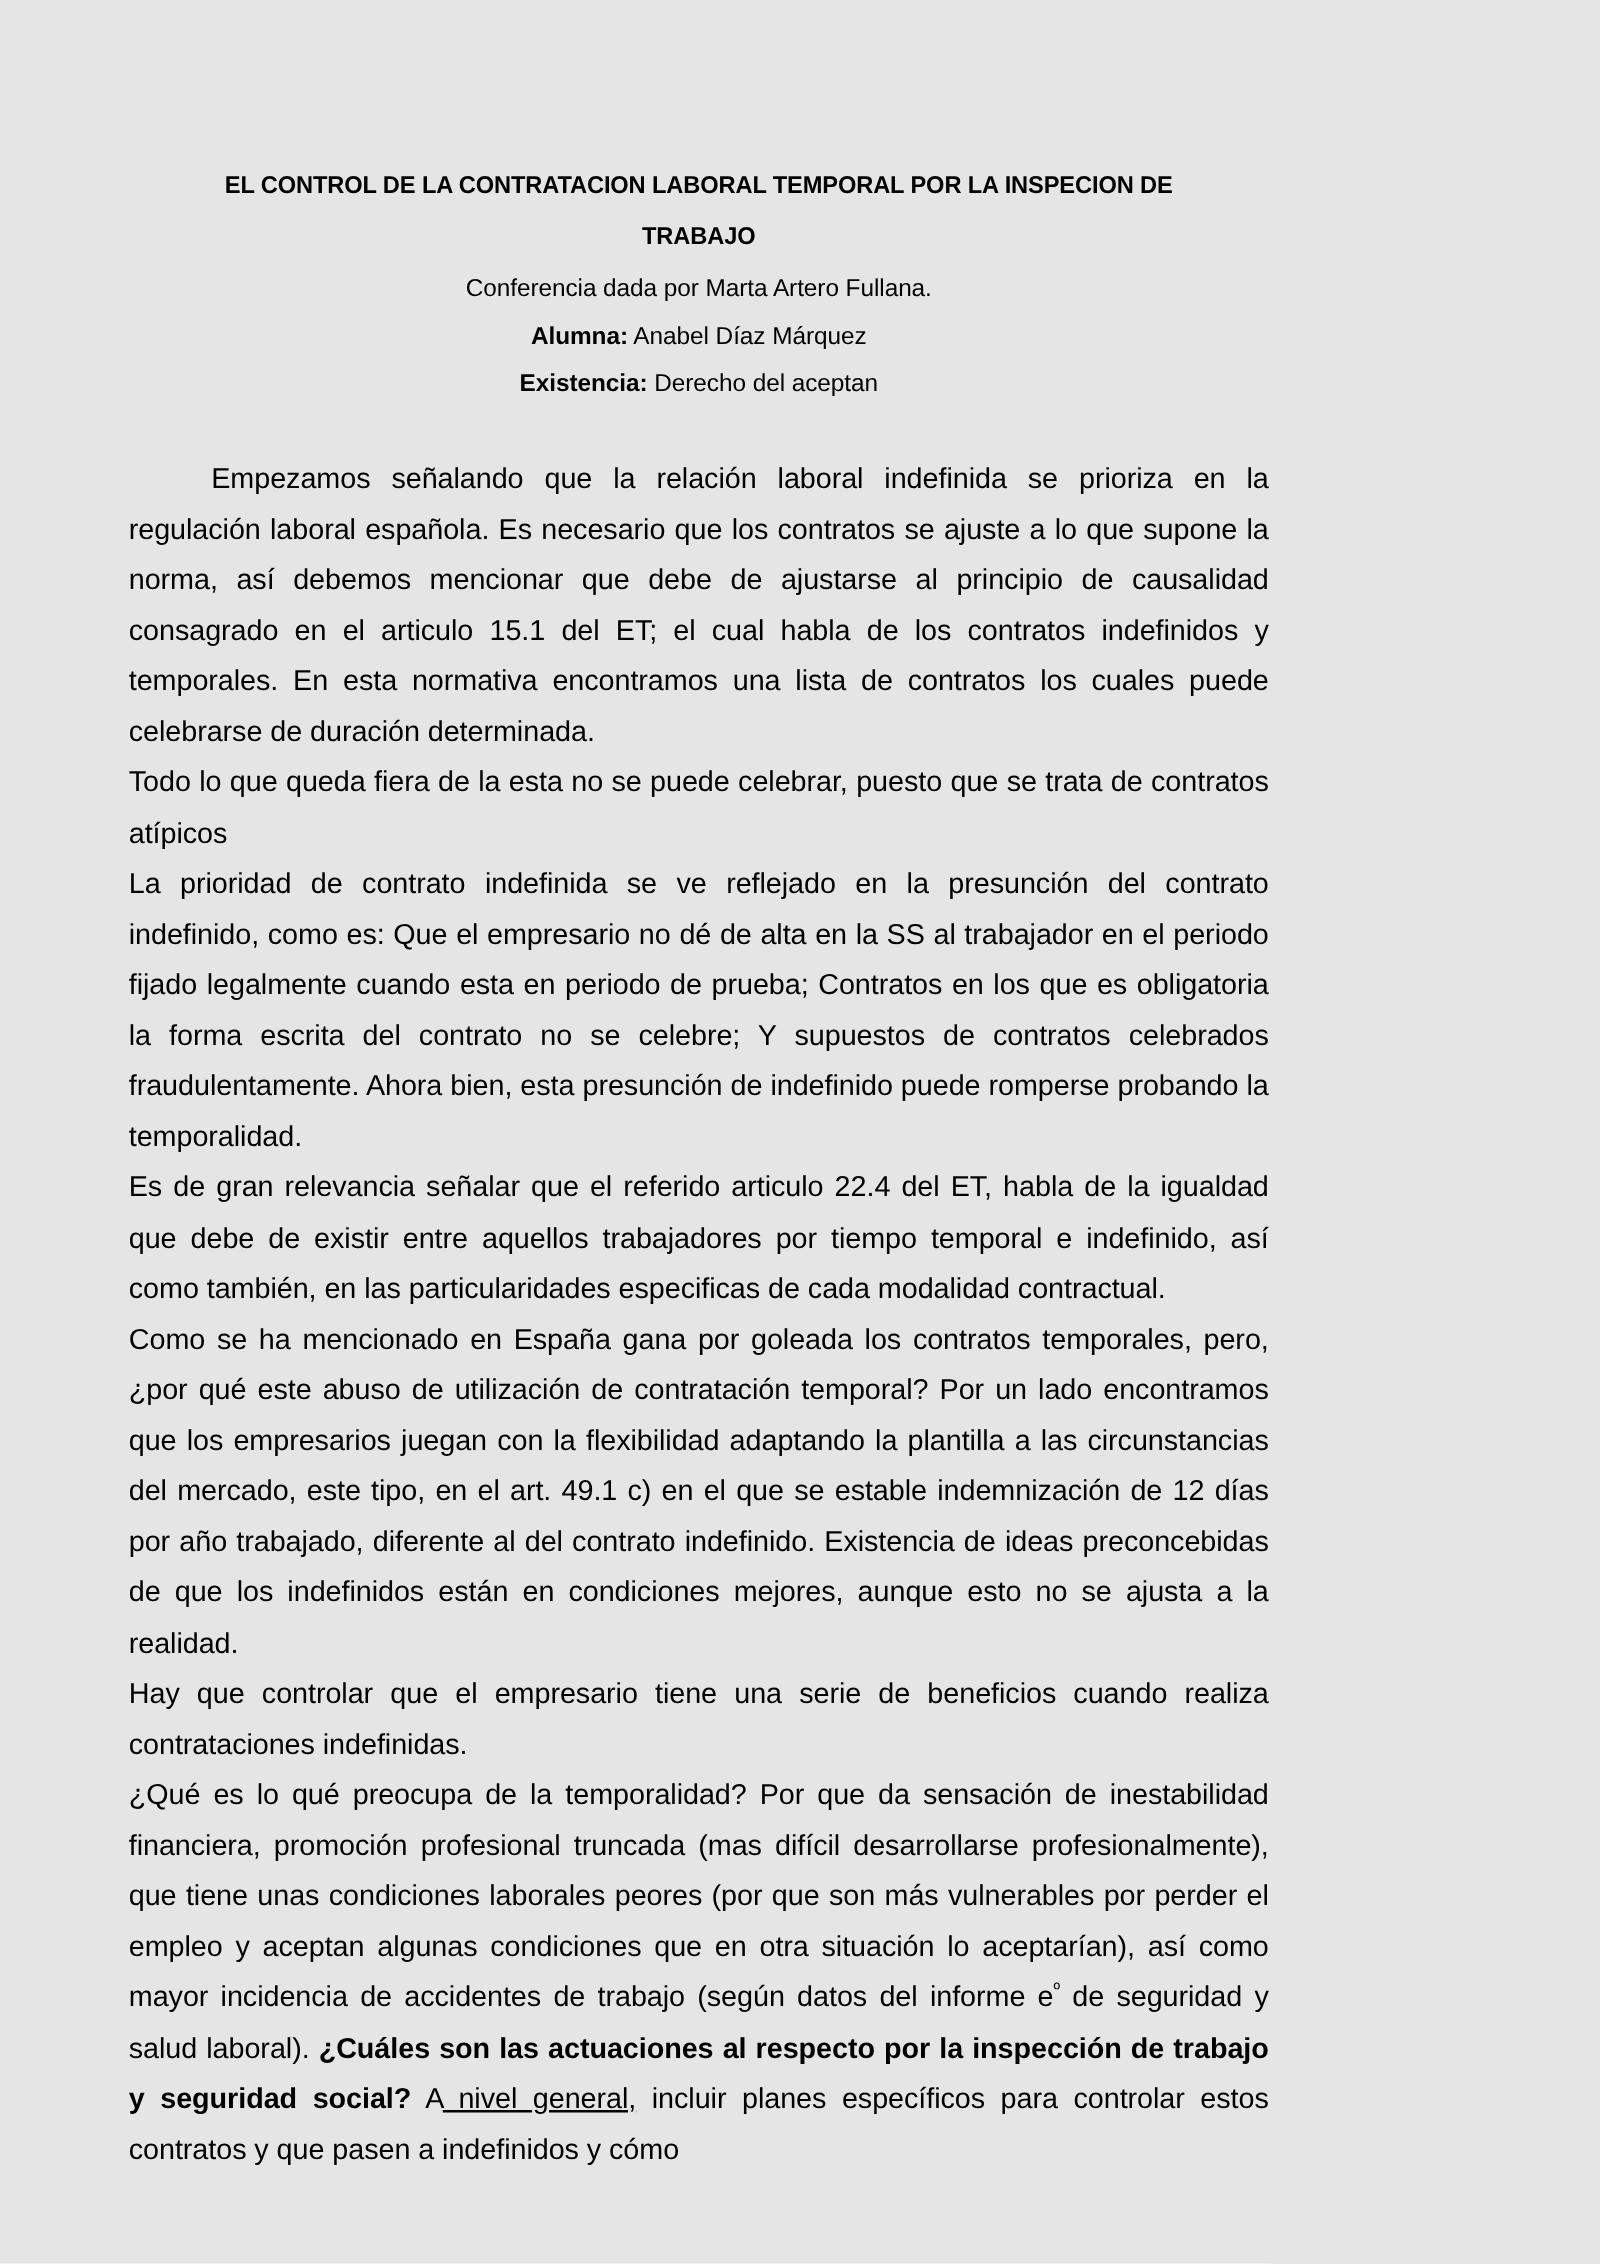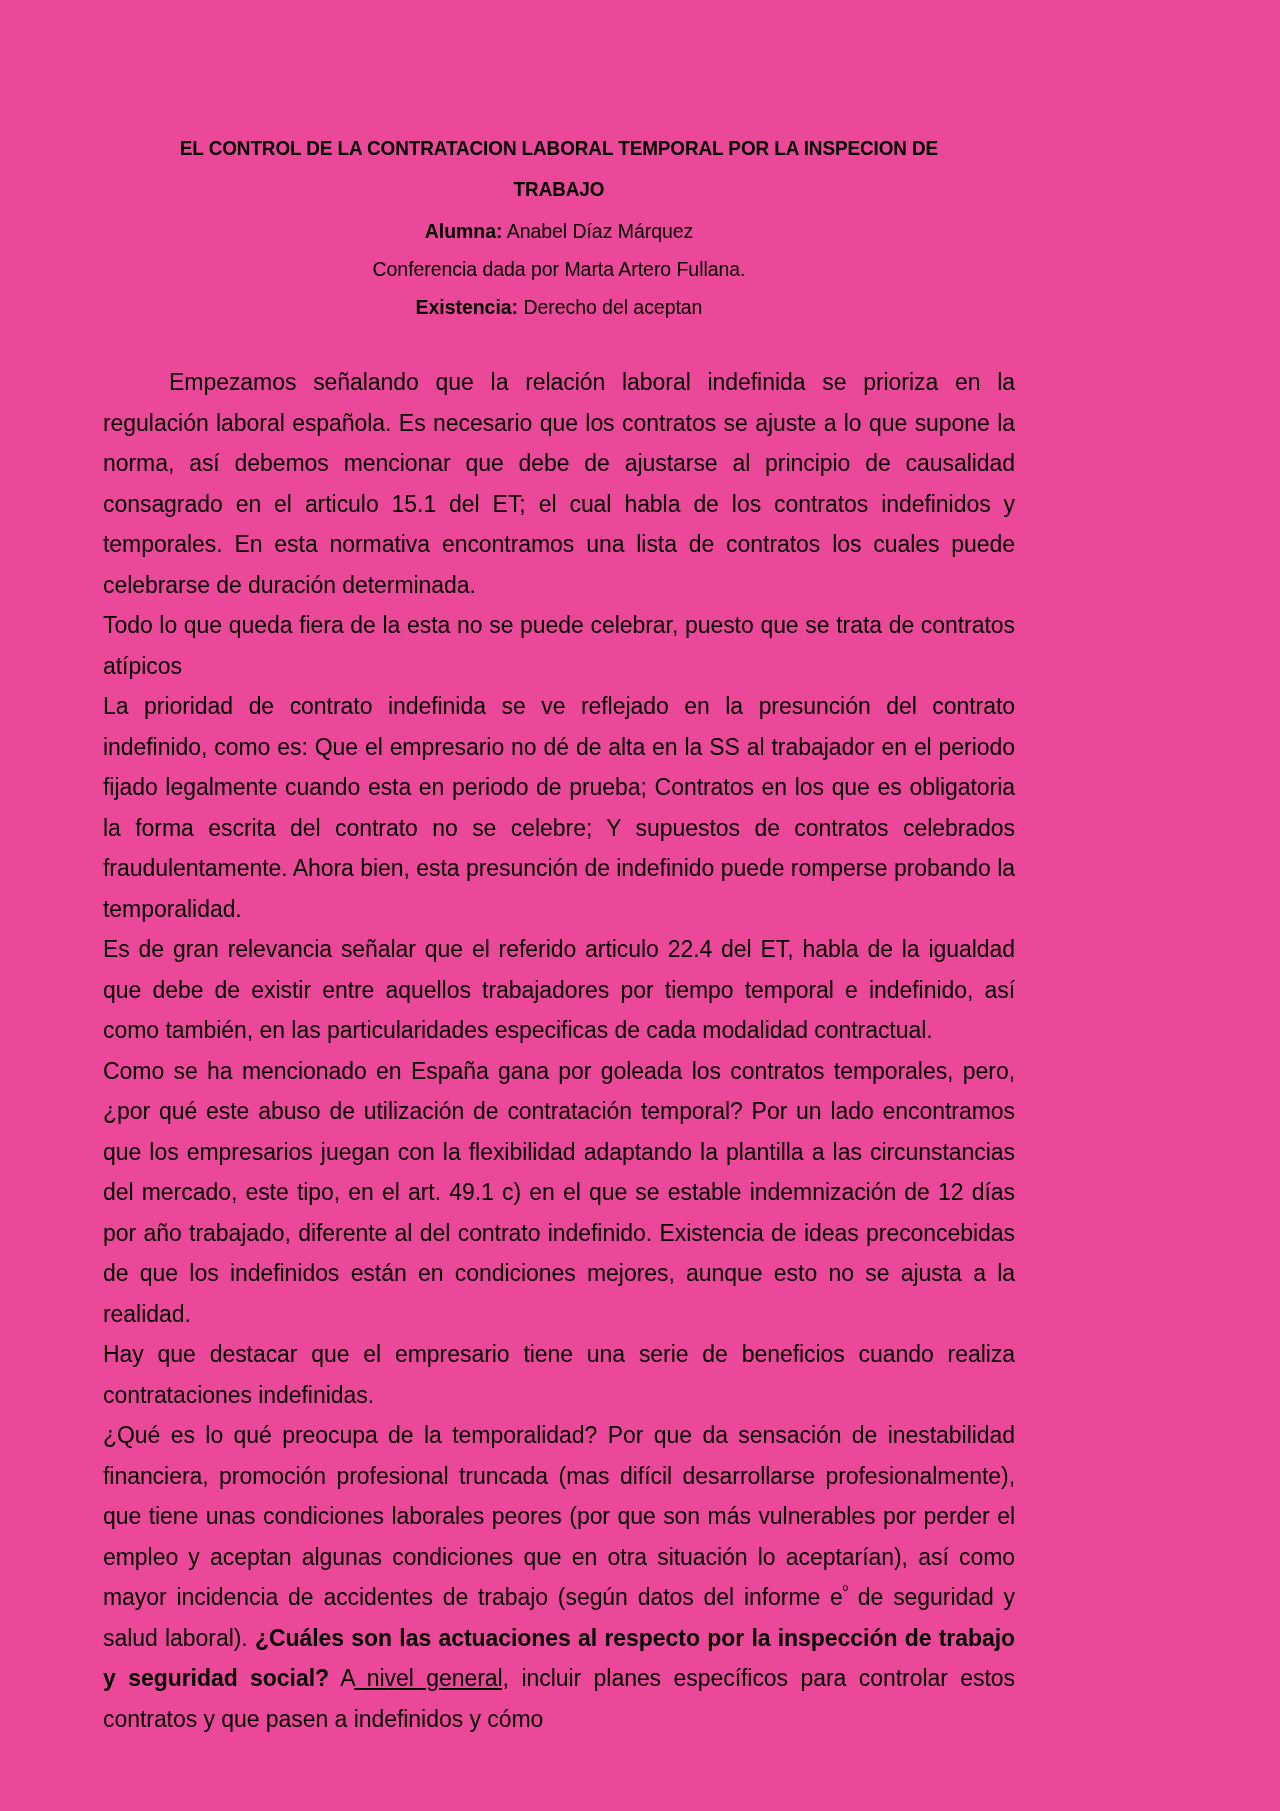--- a/index.html
+++ b/index.html
@@ -11,21 +11,21 @@
   body {
     width: 1280px;
     height: 1811px;
     font-family: "Liberation Sans", "DejaVu Sans", sans-serif;
     color: #000000;
     overflow: hidden;
   }
   .page {
     width: 1280px;
     height: 1811px;
-    background: #ec4899;
+    background: #e5e5e5;
     padding: 0;
     position: relative;
   }
   .content {
     position: absolute;
     left: 103px;
     top: 128px;
     width: 912px;
   }
   .doc-title {
@@ -68,32 +68,32 @@
   }
 </style>
 </head>
 <body>
 
 <div class="page">
   <div class="content">
 
     <h1 class="doc-title">EL CONTROL DE LA CONTRATACION LABORAL TEMPORAL POR LA INSPECION DE TRABAJO</h1>
 
+    <p class="meta-line">Conferencia dada por Marta Artero Fullana.</p>
+
     <p class="meta-line"><span class="lbl">Alumna:</span> <span>Anabel Díaz Márquez</span></p>
-
-    <p class="meta-line">Conferencia dada por Marta Artero Fullana.</p>
 
 
     <p class="meta-line"><span class="lbl">Existencia:</span> <span>Derecho del aceptan</span></p>
 
     <div class="spacer"></div>
 
     <p class="body indented">Empezamos señalando que la relación laboral indefinida se prioriza en la regulación laboral española. Es necesario que los contratos se ajuste a lo que supone la norma, así debemos mencionar que debe de ajustarse al principio de causalidad consagrado en el articulo 15.1 del ET; el cual habla de los contratos indefinidos y temporales. En esta normativa encontramos una lista de contratos los cuales puede celebrarse de duración determinada.</p>
     <p class="body">Todo lo que queda fiera de la esta no se puede celebrar, puesto que se trata de contratos atípicos</p>
     <p class="body">La prioridad de contrato indefinida se ve reflejado en la presunción del contrato indefinido, como es: Que el empresario no dé de alta en la SS al trabajador en el periodo fijado legalmente cuando esta en periodo de prueba; Contratos en los que es obligatoria la forma escrita del contrato no se celebre; Y supuestos de contratos celebrados fraudulentamente. Ahora bien, esta presunción de indefinido puede romperse probando la temporalidad.</p>
     <p class="body">Es de gran relevancia señalar que el referido articulo 22.4 del ET, habla de la igualdad que debe de existir entre aquellos trabajadores por tiempo temporal e indefinido, así como también, en las particularidades especificas de cada modalidad contractual.</p>
     <p class="body">Como se ha mencionado en España gana por goleada los contratos temporales, pero,¿por qué este abuso de utilización de contratación temporal? Por un lado encontramos que los empresarios juegan con la flexibilidad adaptando la plantilla a las circunstancias del mercado, este tipo, en el art. 49.1 c) en el que se estable indemnización de 12 días por año trabajado, diferente al del contrato indefinido. Existencia de ideas preconcebidas de que los indefinidos están en condiciones mejores, aunque esto no se ajusta a la realidad.</p>
-    <p class="body">Hay que destacar que el empresario tiene una serie de beneficios cuando realiza contrataciones indefinidas.</p>
+    <p class="body">Hay que controlar que el empresario tiene una serie de beneficios cuando realiza contrataciones indefinidas.</p>
 
     <p class="body"><span>¿Qué es lo qué preocupa de la temporalidad? Por que da sensación de inestabilidad financiera, promoción profesional truncada (mas difícil desarrollarse profesionalmente), que tiene unas condiciones laborales peores (por que son más vulnerables por perder el empleo y aceptan algunas condiciones que en otra situación lo aceptarían), así como mayor incidencia de accidentes de trabajo (según datos del informe e</span><sup class="deg">º</sup><span> de seguridad y salud laboral). </span><span class="b">¿Cuáles son las actuaciones al respecto por la inspección de trabajo y seguridad social?</span><span> A</span><span class="u"> nivel general,</span><span> incluir planes específicos para controlar estos contratos y que pasen a indefinidos y cómo</span></p>
 
   </div>
 </div>
 
 </body></html>

